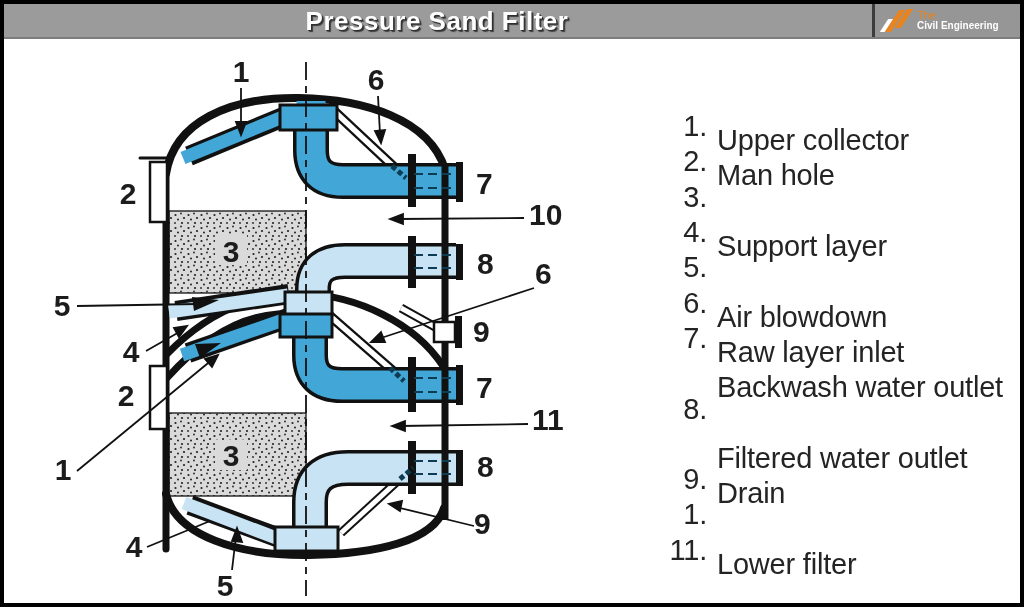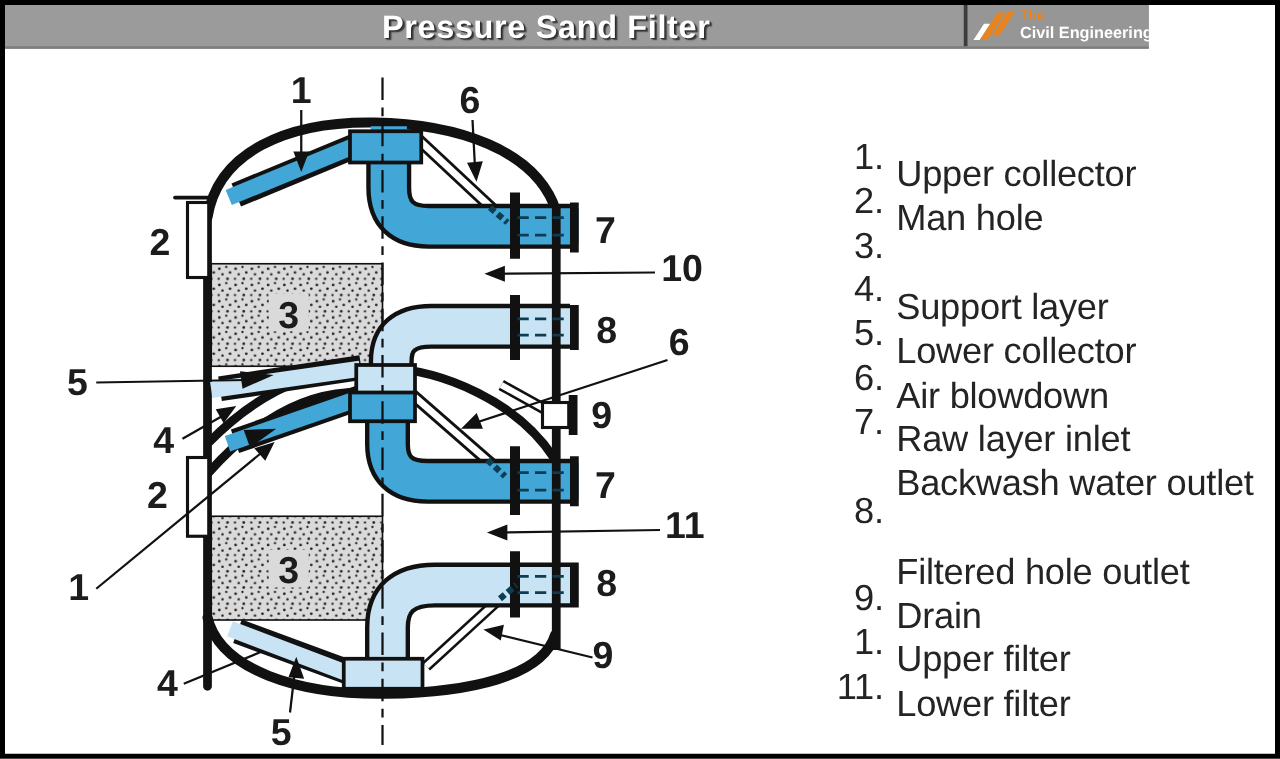--- a/index.html
+++ b/index.html
@@ -1,36 +1,36 @@
 <!DOCTYPE html>
 <html><head>
 <meta charset="utf-8">
 <style>
   html,body{margin:0;padding:0;background:#222;}
   .page{position:relative;width:1024px;height:607px;background:#ffffff;
         border:4px solid #000;box-sizing:border-box;overflow:hidden;
         font-family:"Liberation Sans",sans-serif;}
   
-  .header{position:absolute;left:0;top:0;width:915px;height:33px;
+  .header{position:absolute;left:0;top:0;width:1016px;height:33px;
           background:#9b9b9b;border-bottom:2px solid #7d7d7d;z-index:5;}
   .title{position:absolute;left:433px;top:2px;transform:translateX(-50%);
          color:#fff;font-size:26px;font-weight:bold;letter-spacing:.5px;
          text-shadow:2px 2px 1px rgba(45,45,45,.85), 1px 1px 0 rgba(45,45,45,.9);
          white-space:nowrap;}
   .logo{position:absolute;right:0;top:0;width:148px;height:33px;
         border-left:3px solid #3c3c3c;display:flex;align-items:center;
         padding-left:7px;box-sizing:border-box;gap:5px;background:#969696;}
   .stripes{position:relative;width:30px;height:26px;flex:0 0 auto;}
   .stripes i{position:absolute;display:block;transform:skewX(-33deg);}
   .stripes .s1{left:2px;bottom:2px;width:5px;height:13px;background:#fff;}
   .stripes .s2{left:10px;bottom:2px;width:6px;height:22px;background:#e8831d;}
   .stripes .s3{left:19px;bottom:6px;width:6px;height:19px;background:#e8831d;}
   .logo-text{display:flex;flex-direction:column;line-height:1.02;}
-  .logo-the{color:#e8831d;font-size:11px;font-weight:bold;}
-  .logo-ce{color:#fff;font-size:13px;font-weight:bold;white-space:nowrap;}
+  .logo-the{color:#e8831d;font-size:11px;font-weight:normal;}
+  .logo-ce{color:#fff;font-size:10px;font-weight:bold;white-space:nowrap;}
   
   .legend{position:absolute;left:649px;top:105px;width:372px;z-index:4;}
   .lrow{display:flex;height:35.3px;align-items:center;color:#242424;
         font-size:29px;letter-spacing:-.2px;}
   .lnum{width:54px;text-align:right;flex:0 0 auto;}
   .ltxt{margin-left:10px;white-space:nowrap;margin-top:28px;}
   
   svg.diagram{position:absolute;left:0;top:0;z-index:1;}
   text.callout{font-family:"Liberation Sans",sans-serif;font-size:30px;
                font-weight:600;fill:#1c1c1c;}
@@ -239,48 +239,46 @@
       </div>
     <div class="lrow">
         <span class="lnum">3.</span>
       </div>
     <div class="lrow">
         <span class="lnum">4.</span>
         <span class="ltxt">Support layer</span>
       </div>
     <div class="lrow">
         <span class="lnum">5.</span>
-        <span class="ltxt">Lower collector</span>
       </div>
     <div class="lrow">
         <span class="lnum">6.</span>
         <span class="ltxt">Air blowdown</span>
       </div>
     <div class="lrow">
         <span class="lnum">7.</span>
         <span class="ltxt">Raw layer inlet</span>
       </div>
     <div class="lrow">
         <span class="lnum"></span>
         <span class="ltxt">Backwash water outlet</span>
       </div>
     <div class="lrow">
         <span class="lnum">8.</span>
       </div>
     <div class="lrow">
         <span class="lnum"></span>
-        <span class="ltxt">Filtered hole outlet</span>
+        <span class="ltxt">Filtered water outlet</span>
       </div>
     <div class="lrow">
         <span class="lnum">9.</span>
         <span class="ltxt">Drain</span>
       </div>
     <div class="lrow">
         <span class="lnum">1.</span>
-        <span class="ltxt">Upper filter</span>
       </div>
     <div class="lrow">
         <span class="lnum">11.</span>
         <span class="ltxt">Lower filter</span>
       </div>
   </div>
 
 </div>
 
 </body></html>

